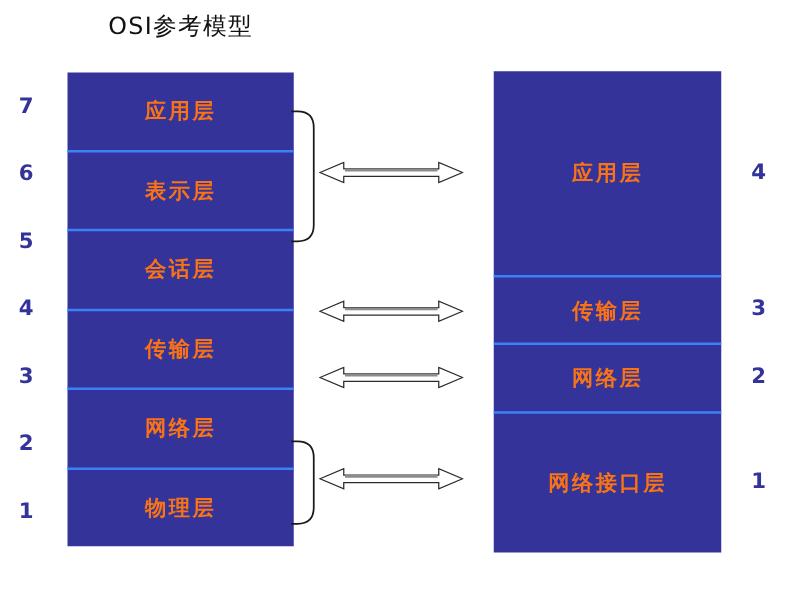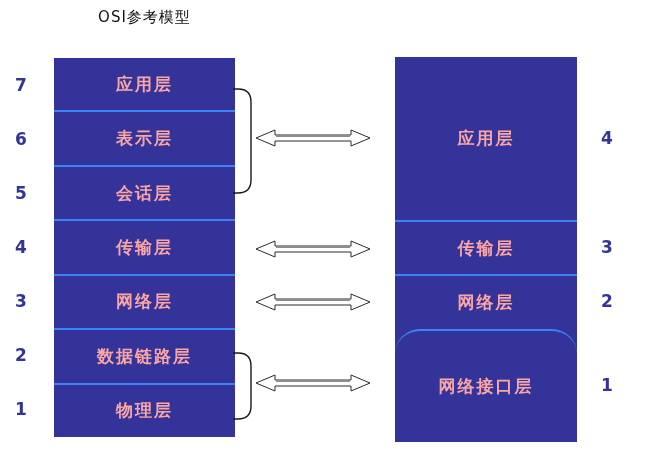--- a/index.html
+++ b/index.html
@@ -10,53 +10,53 @@
   .canvas{
     position:relative;
     width:648px;height:473px;
     background:#ffffff;
     overflow:hidden;
   }
   .model-title{
     position:absolute;
     top:8px;
     text-align:center;
-    font-size:15px;
+    font-size:19px;
     color:#111111;
     letter-spacing:1px;
     white-space:nowrap;
   }
   .title-osi{left:54px;width:181px;}
   .title-tcpip{left:395px;width:182px;}
 
   .stack{
     position:absolute;
     background:#333399;
     display:flex;
     flex-direction:column;
   }
   .stack-osi{left:54px;top:58px;width:181px;height:379px;}
   .stack-tcpip{left:395px;top:57px;width:182px;height:385px;}
 
   .layer{
     display:flex;
     align-items:center;
     justify-content:center;
-    color:#fca5a5;
+    color:#f97316;
     font-size:17px;
     font-weight:bold;
     letter-spacing:2px;
     flex:1 1 auto;
   }
   .stack .layer + .layer{border-top:2px solid #3b82f6;}
   .stack-osi .layer{flex:1 1 0;}
   .t-row1{flex:0 0 163px;}
   .t-row2{flex:0 0 52px;}
   .t-row3{flex:0 0 53px;}
-  .t-row4{flex:1 1 auto;border-radius:25px;}
+  .t-row4{flex:1 1 auto;}
 
   .layer-num{
     position:absolute;
     width:30px;height:22px;
     line-height:22px;
     text-align:center;
     font-size:17px;
     font-weight:bold;
     color:#333399;
   }
@@ -80,21 +80,20 @@
 <div class="canvas">
 
   <div class="model-title title-osi">OSI参考模型</div>
 
   <div class="stack stack-osi">
     <div class="layer">应用层</div>
     <div class="layer">表示层</div>
     <div class="layer">会话层</div>
     <div class="layer">传输层</div>
     <div class="layer">网络层</div>
-    <div class="layer">数据链路层</div>
     <div class="layer">物理层</div>
   </div>
 
   <div class="stack stack-tcpip">
     <div class="layer t-row1">应用层</div>
     <div class="layer t-row2">传输层</div>
     <div class="layer t-row3">网络层</div>
     <div class="layer t-row4">网络接口层</div>
   </div>
 

